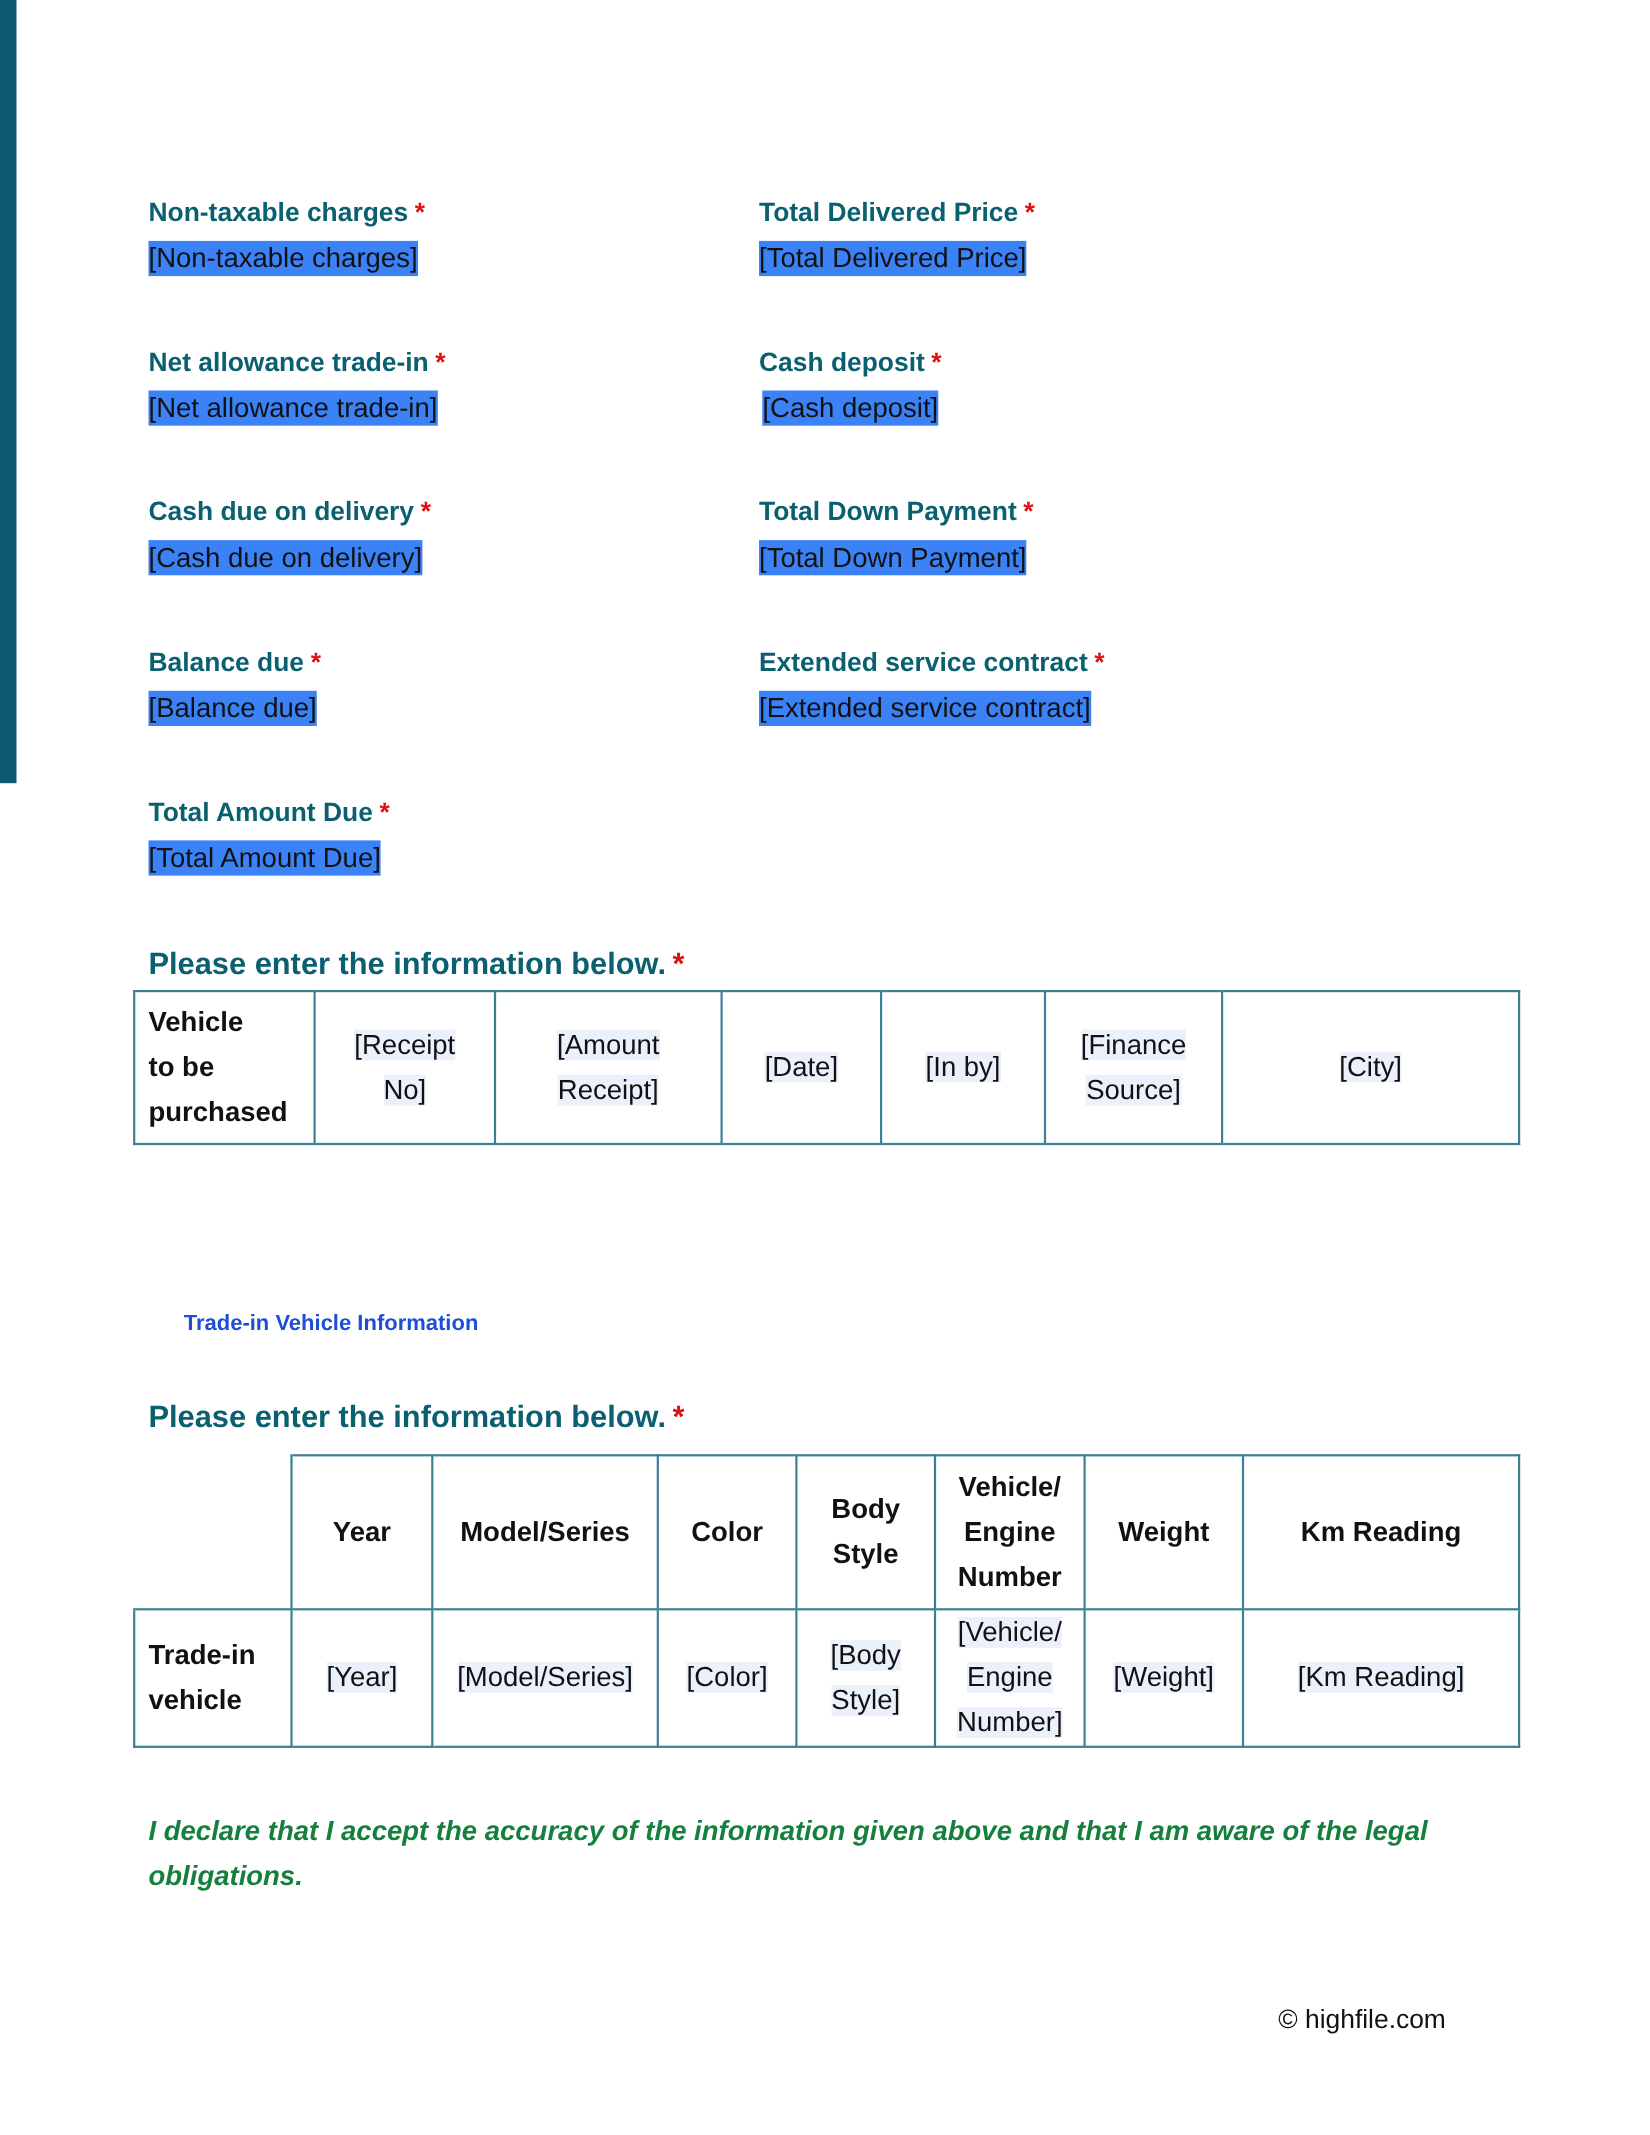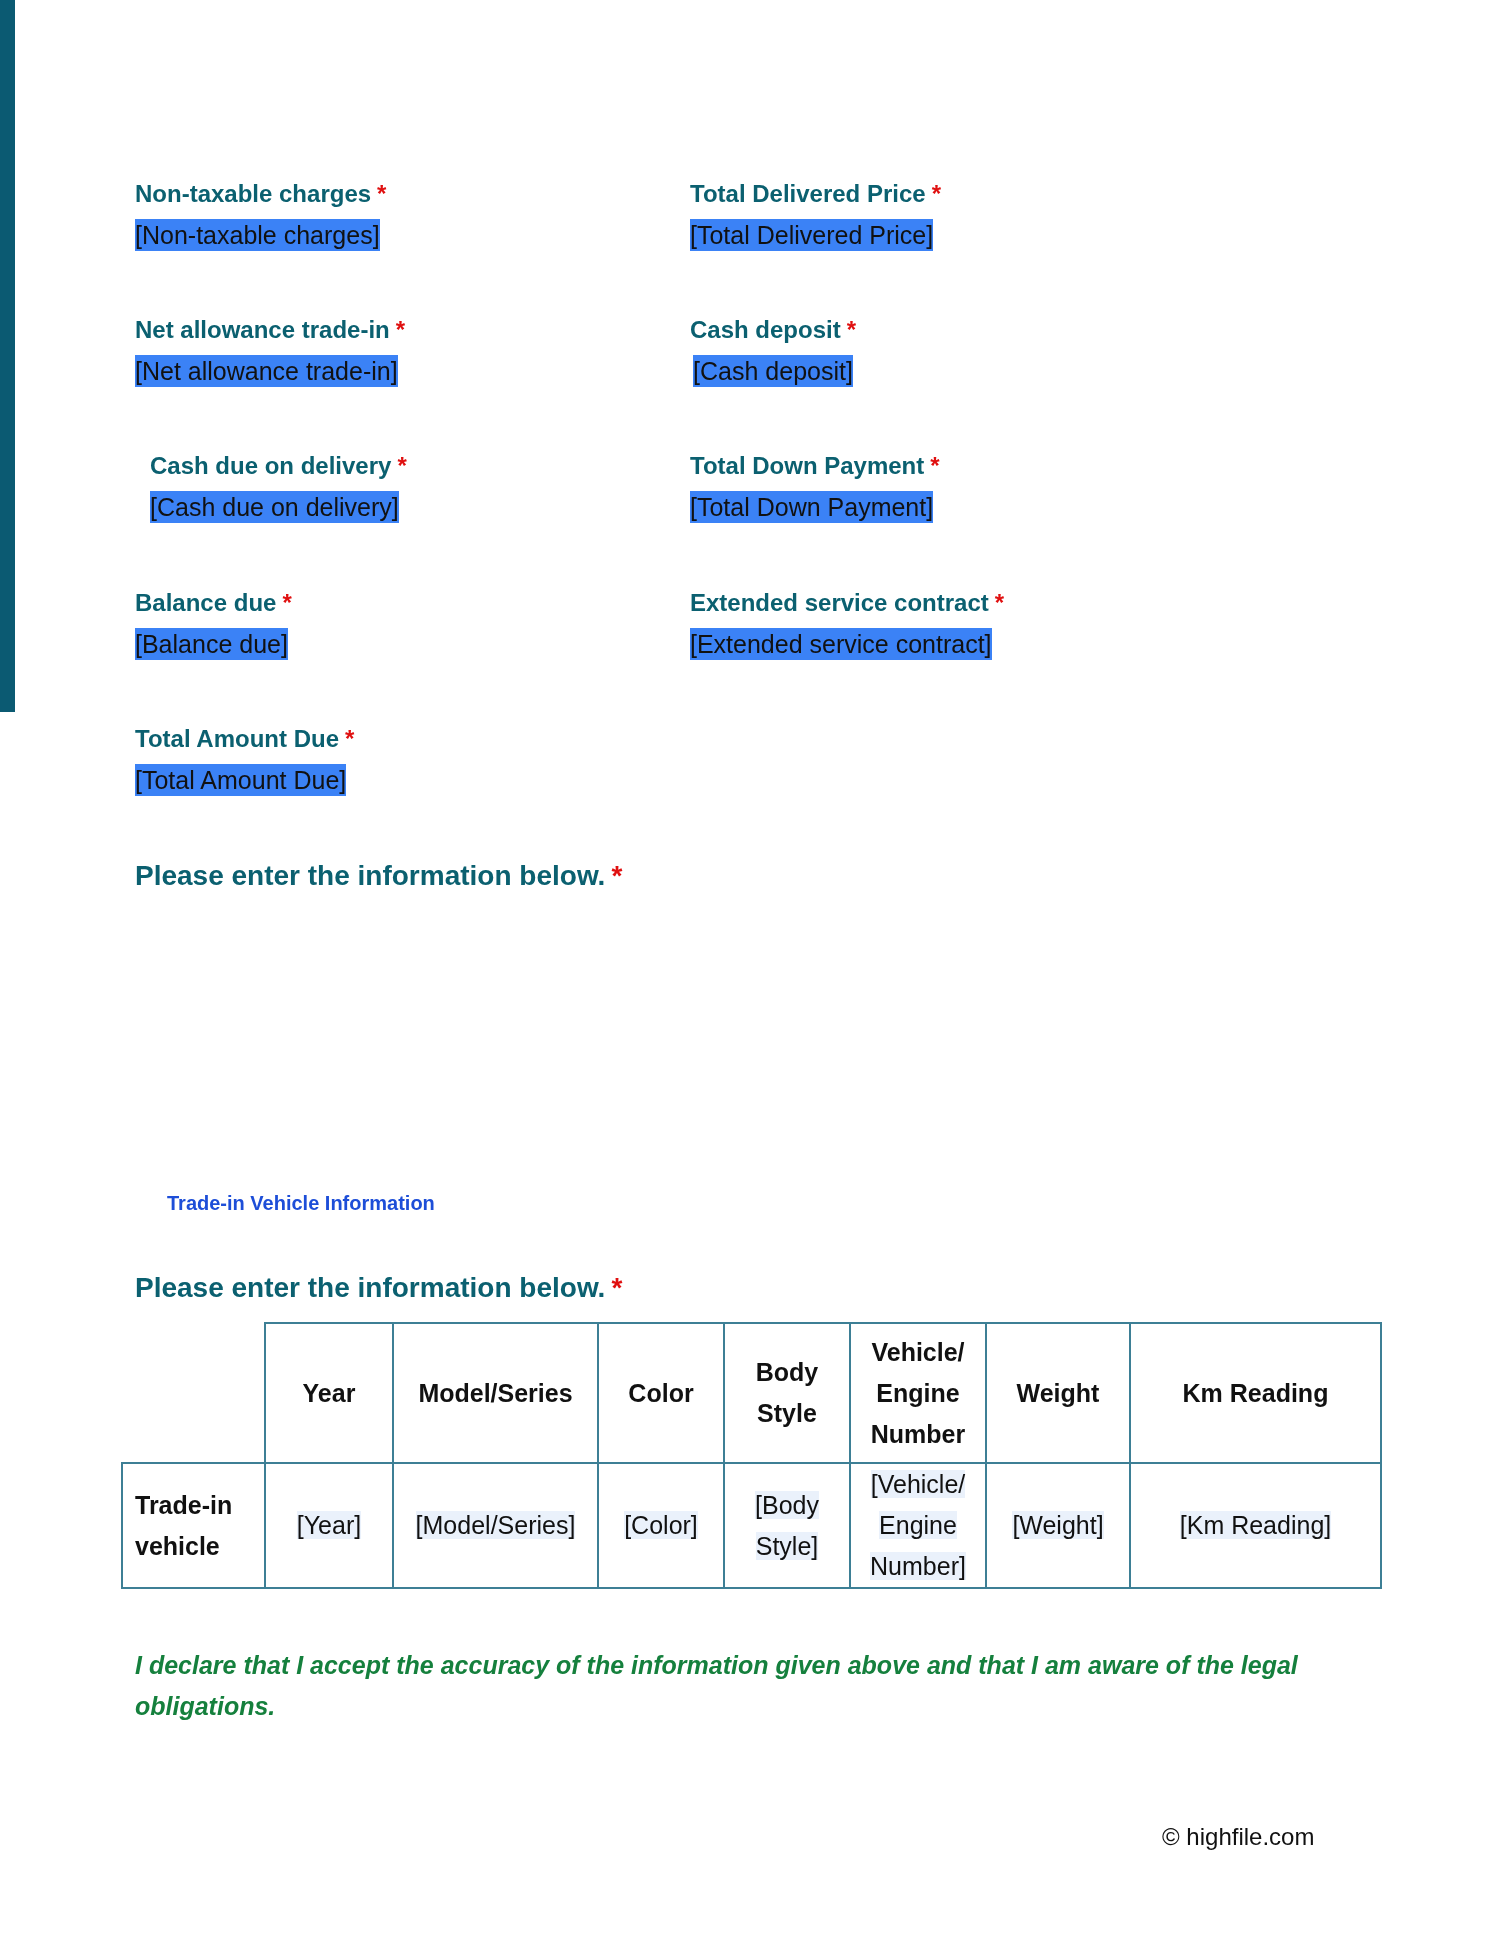--- a/index.html
+++ b/index.html
@@ -26,21 +26,21 @@
 <div class="sidebar-bar"></div>
 
 <div class="field" style="left:135px; top:179px;">
   <div class="label"><span>Non-taxable charges</span><span class="req">*</span></div>
   <div class="value">[Non-taxable charges]</div>
 </div>
 <div class="field" style="left:135px; top:315px;">
   <div class="label"><span>Net allowance trade-in</span><span class="req">*</span></div>
   <div class="value">[Net allowance trade-in]</div>
 </div>
-<div class="field" style="left:150px; top:451px;">
+<div class="field" style="left:135px; top:451px;">
   <div class="label"><span>Cash due on delivery</span><span class="req">*</span></div>
   <div class="value">[Cash due on delivery]</div>
 </div>
 <div class="field" style="left:135px; top:588px;">
   <div class="label"><span>Balance due</span><span class="req">*</span></div>
   <div class="value">[Balance due]</div>
 </div>
 <div class="field" style="left:135px; top:724px;">
   <div class="label"><span>Total Amount Due</span><span class="req">*</span></div>
   <div class="value">[Total Amount Due]</div>
@@ -69,20 +69,29 @@
   <colgroup>
     <col style="width:164px">
       <col style="width:164px">
       <col style="width:206px">
       <col style="width:145px">
       <col style="width:149px">
       <col style="width:161px">
       <col style="width:270px">
   </colgroup>
   <tbody>
+  <tr style="height:139px;">
+    <td class="rowhead" style="padding-right:40px;">Vehicle to be purchased</td>
+    <td style="padding:0 28px;"><span class="ph">[Receipt No]</span></td>
+    <td style="padding:0 40px;"><span class="ph">[Amount Receipt]</span></td>
+    <td><span class="ph">[Date]</span></td>
+    <td><span class="ph">[In by]</span></td>
+    <td style="padding:0 24px;"><span class="ph">[Finance Source]</span></td>
+    <td><span class="ph">[City]</span></td>
+  </tr>
 </tbody>
   </table>
 
 <div class="section-title">Trade-in Vehicle Information</div>
 
 <div class="prompt" style="top:1273px;"><span>Please enter the information below.</span><span class="req">*</span></div>
 
 <table class="grid" style="left:121px; top:1322px; width:1259px;">
   <colgroup>
     <col style="width:143px">

